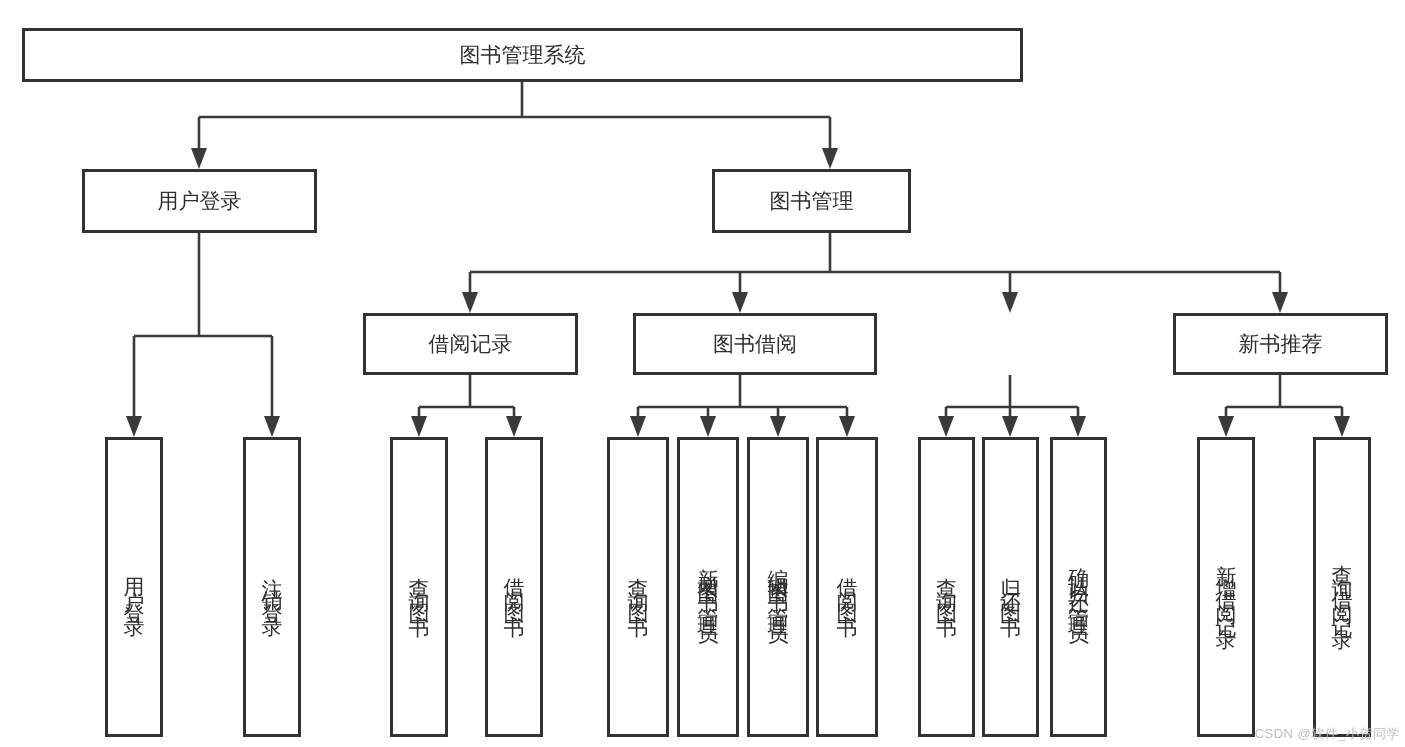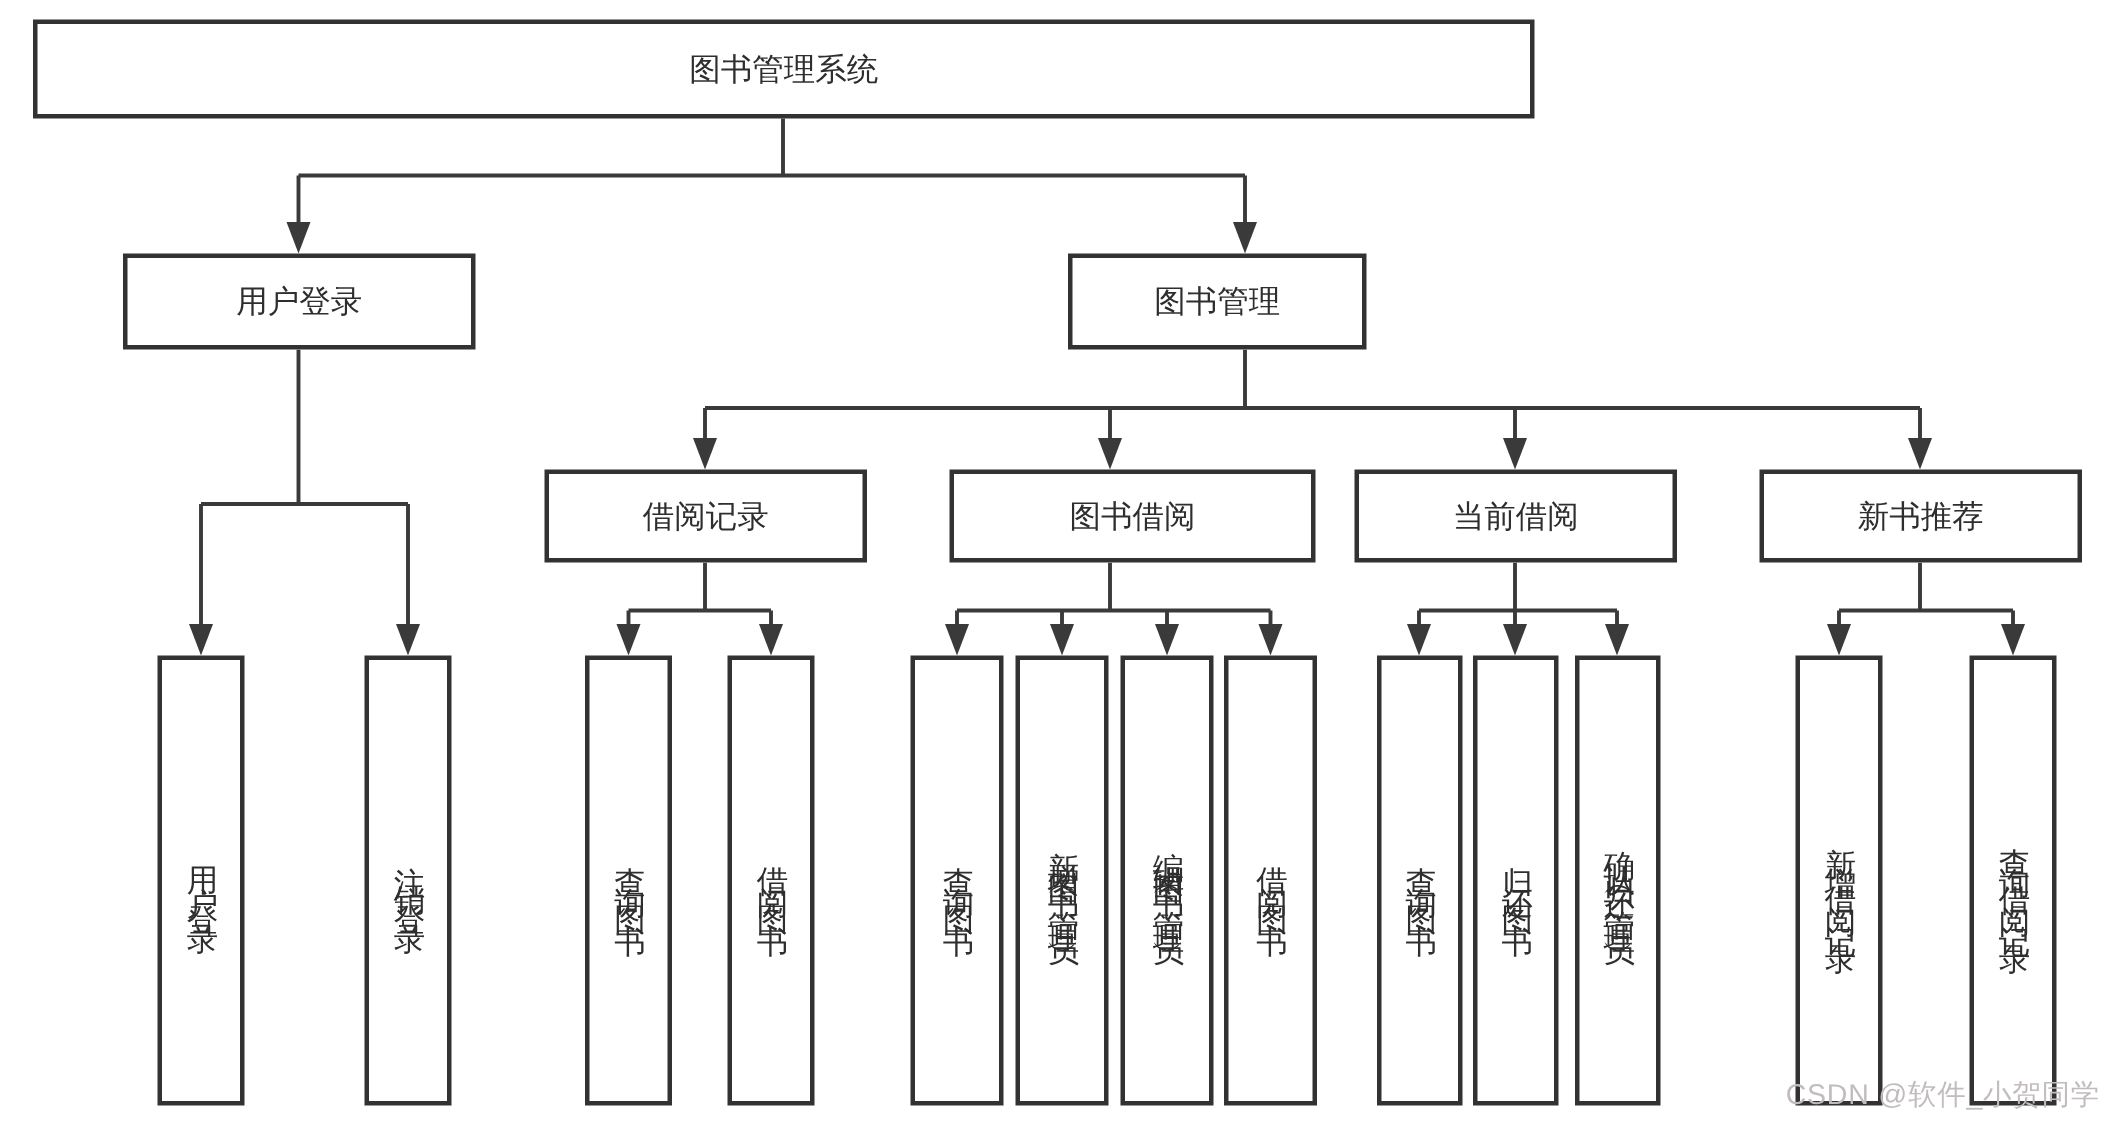--- a/index.html
+++ b/index.html
@@ -40,21 +40,21 @@
     line-height: 1.05;
     white-space: nowrap;
   }
   .leaf.tight span {
     letter-spacing: 8px;
   }
   #watermark {
     position: absolute;
     right: 5px;
     bottom: 4px;
-    font-size: 19px;
+    font-size: 13px;
     color: #c2bcbe;
     z-index: 2;
     letter-spacing: 0.5px;
   }
 </style>
 </head>
 <body>
 
 <div id="stage">
 
@@ -106,39 +106,36 @@
       <line x1="1010" y1="407" x2="1010" y2="418" stroke="#3a3a3a" stroke-width="2.6"></line>
       <polygon points="1002,416 1018,416 1010,437" fill="#3a3a3a"></polygon>
       <line x1="1078" y1="407" x2="1078" y2="418" stroke="#3a3a3a" stroke-width="2.6"></line>
       <polygon points="1070,416 1086,416 1078,437" fill="#3a3a3a"></polygon>
       <line x1="1226" y1="407" x2="1226" y2="418" stroke="#3a3a3a" stroke-width="2.6"></line>
       <polygon points="1218,416 1234,416 1226,437" fill="#3a3a3a"></polygon>
       <line x1="1342" y1="407" x2="1342" y2="418" stroke="#3a3a3a" stroke-width="2.6"></line>
       <polygon points="1334,416 1350,416 1342,437" fill="#3a3a3a"></polygon>
     </svg>
 
-  <div class="box" style="left:22px;top:13px;width:1001px;height:66px">
+  <div class="box" style="left:22px;top:28px;width:1001px;height:54px">
     <span>图书管理系统</span>
   </div>
 
   <div class="box" style="left:82px;top:169px;width:235px;height:64px">
     <span>用户登录</span>
   </div>
   <div class="box" style="left:712px;top:169px;width:199px;height:64px">
     <span>图书管理</span>
   </div>
 
   <div class="box" style="left:363px;top:313px;width:215px;height:62px">
     <span>借阅记录</span>
   </div>
   <div class="box" style="left:633px;top:313px;width:244px;height:62px">
     <span>图书借阅</span>
-  </div>
-  <div class="box" style="left:903px;top:313px;width:215px;height:62px">
-    <span>当前借阅</span>
   </div>
   <div class="box" style="left:1173px;top:313px;width:215px;height:62px">
     <span>新书推荐</span>
   </div>
 
   <div class="box leaf" style="left:105px;top:437px;width:58px;height:300px">
     <span>用户登录</span>
   </div>
   <div class="box leaf" style="left:243px;top:437px;width:58px;height:300px">
     <span>注销登录</span>

